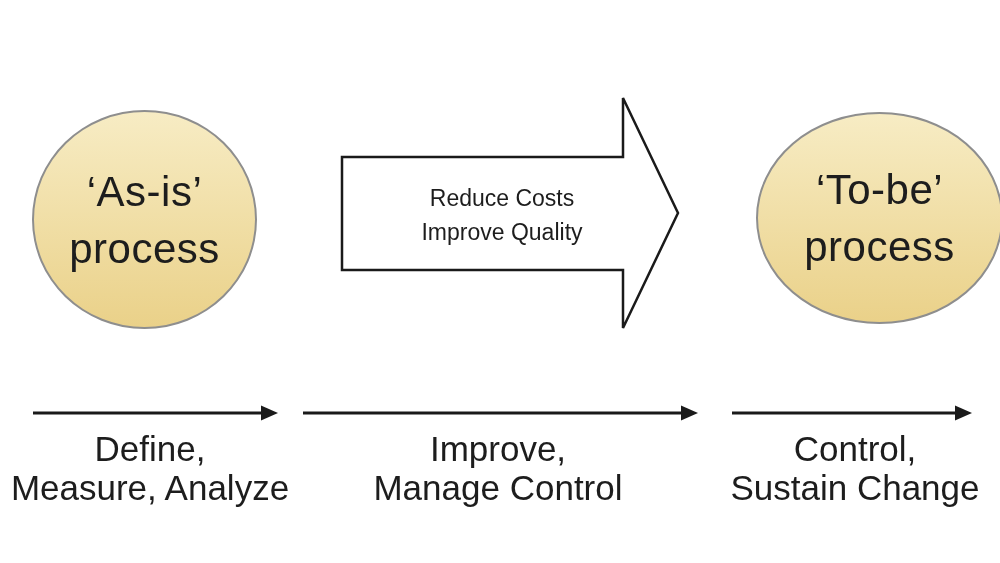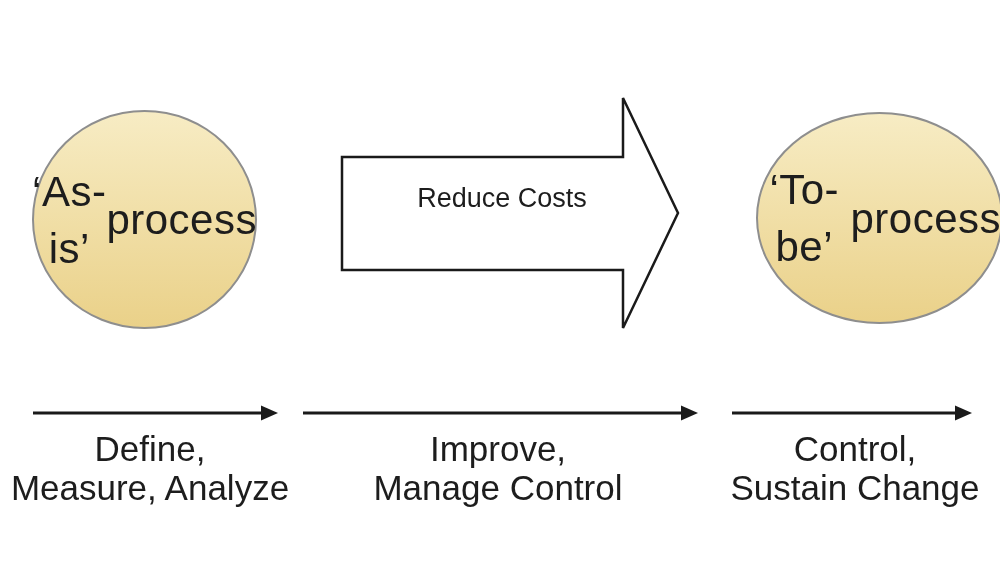--- a/index.html
+++ b/index.html
@@ -23,42 +23,42 @@
     height: 563px;
     background: var(--bg);
     overflow: hidden;
   }
   .ellipse {
     position: absolute;
     border-radius: 50%;
     background: linear-gradient(to bottom, var(--ellipse-top), var(--ellipse-bottom));
     border: 2px solid var(--ellipse-border);
     display: flex;
-    flex-direction: row;
+    flex-direction: column;
     align-items: center;
     justify-content: center;
     text-align: center;
     font-size: 42px;
     line-height: 57px;
     letter-spacing: 0.5px;
   }
   .ellipse-as-is { left: 32px; top: 110px; width: 225px; height: 219px; }
   .ellipse-to-be { left: 756px; top: 112px; width: 247px; height: 212px; }
   .svg-layer {
     position: absolute;
     left: 0; top: 0;
     width: 1000px; height: 563px;
   }
   .big-arrow-text {
     position: absolute;
     left: 352px;
     top: 181px;
     width: 300px;
     text-align: center;
-    font-size: 27px;
+    font-size: 23px;
     line-height: 34px;
   }
   .phase-label {
     position: absolute;
     top: 429px;
     width: 300px;
     text-align: center;
     font-size: 35px;
     line-height: 39px;
   }
@@ -91,20 +91,21 @@
     </g>
   </svg>
 
   <div class="ellipse ellipse-as-is">
     <div>‘As-is’</div>
     <div>process</div>
   </div>
 
   <div class="big-arrow-text">
     <div>Reduce Costs</div>
+    <div>Improve Quality</div>
   </div>
 
   <div class="ellipse ellipse-to-be">
     <div>‘To-be’</div>
     <div>process</div>
   </div>
 
   <div class="phase-label phase-label-1">
     <div>Define,</div>
     <div>Measure, Analyze</div>

